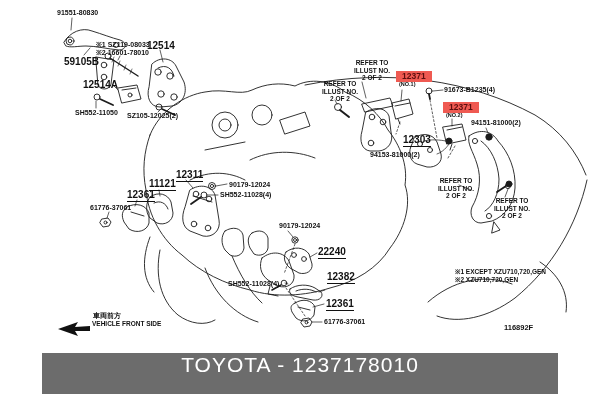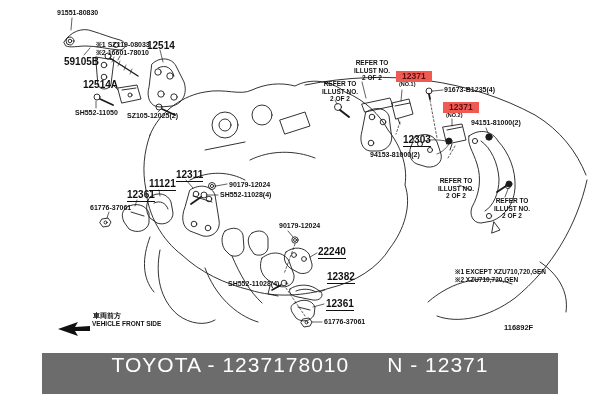--- a/index.html
+++ b/index.html
@@ -312,16 +312,15 @@
 
   <div class="note" style="left:455px;top:267px">※1 EXCEPT XZU710,720,GEN</div>
   <div class="note" style="left:455px;top:275px">※2 XZU710,720,GEN</div>
   <div class="fig">116892F</div>
 
   <div class="front-jp">車両前方</div>
   <div class="front-en">VEHICLE FRONT SIDE</div>
 
   <div id="footer-bar">
     <span>TOYOTA - 1237178010</span>
-    <span>N - 12371</span>
   </div>
 
 </div>
 
 </body></html>

